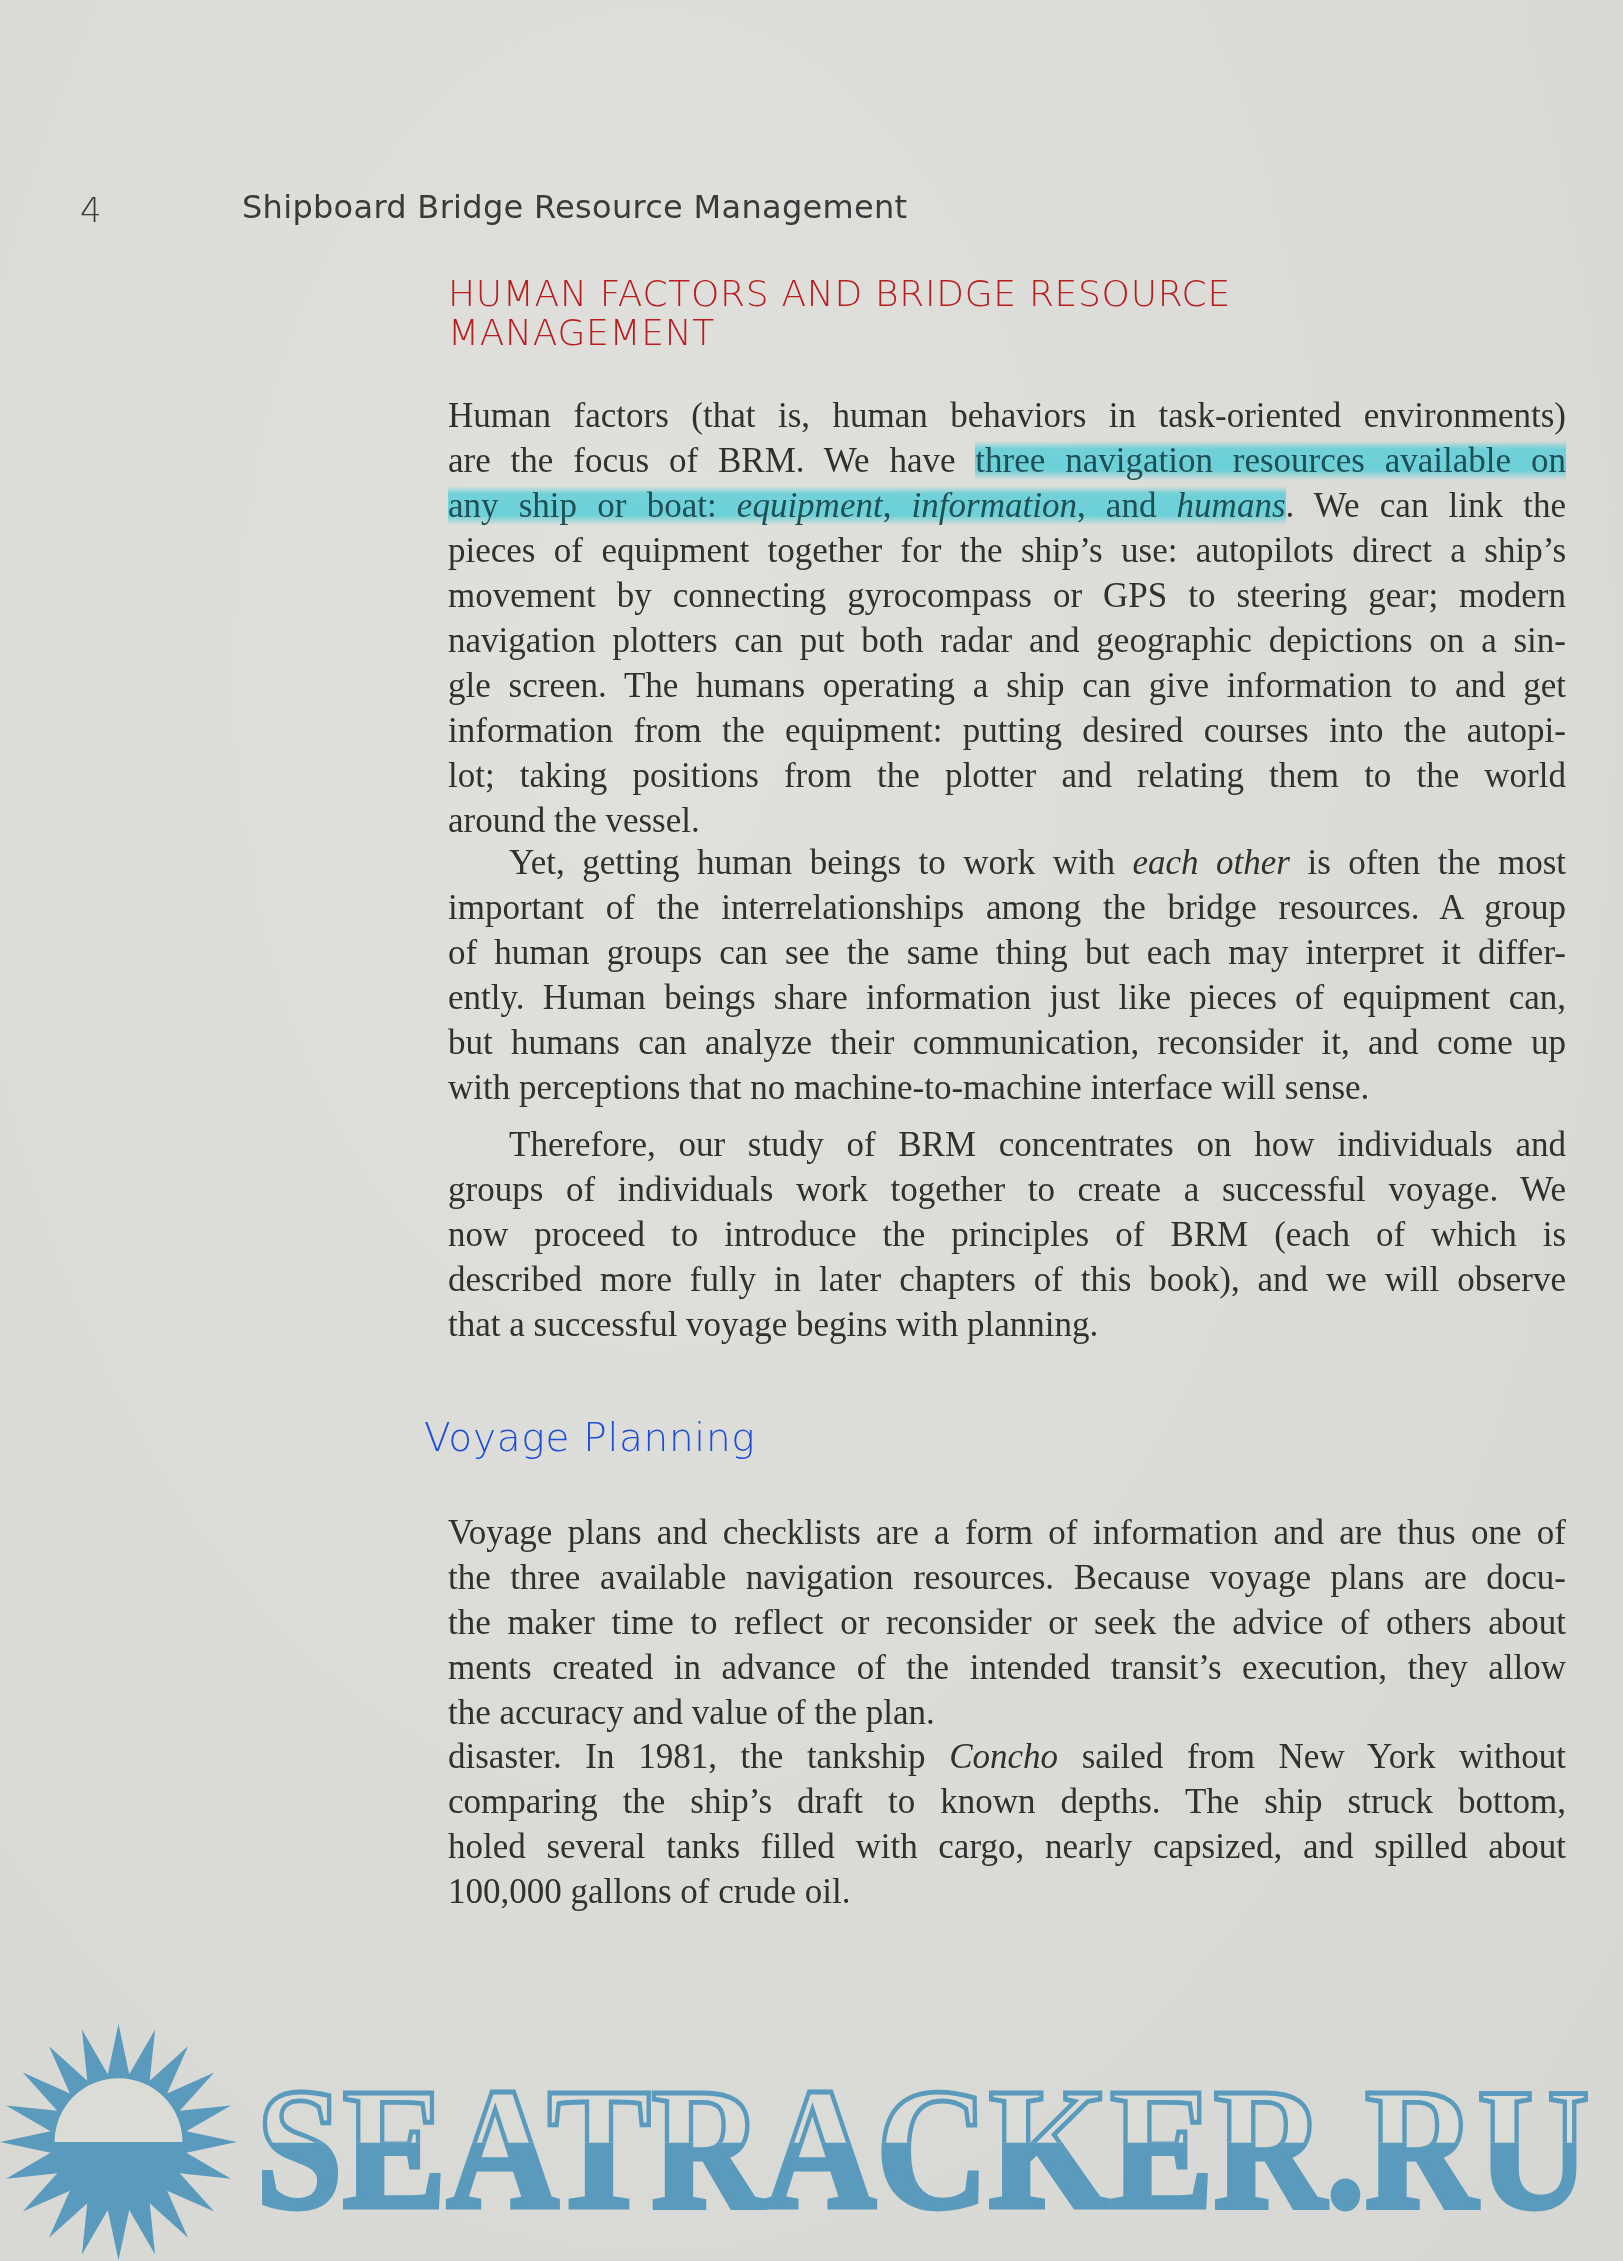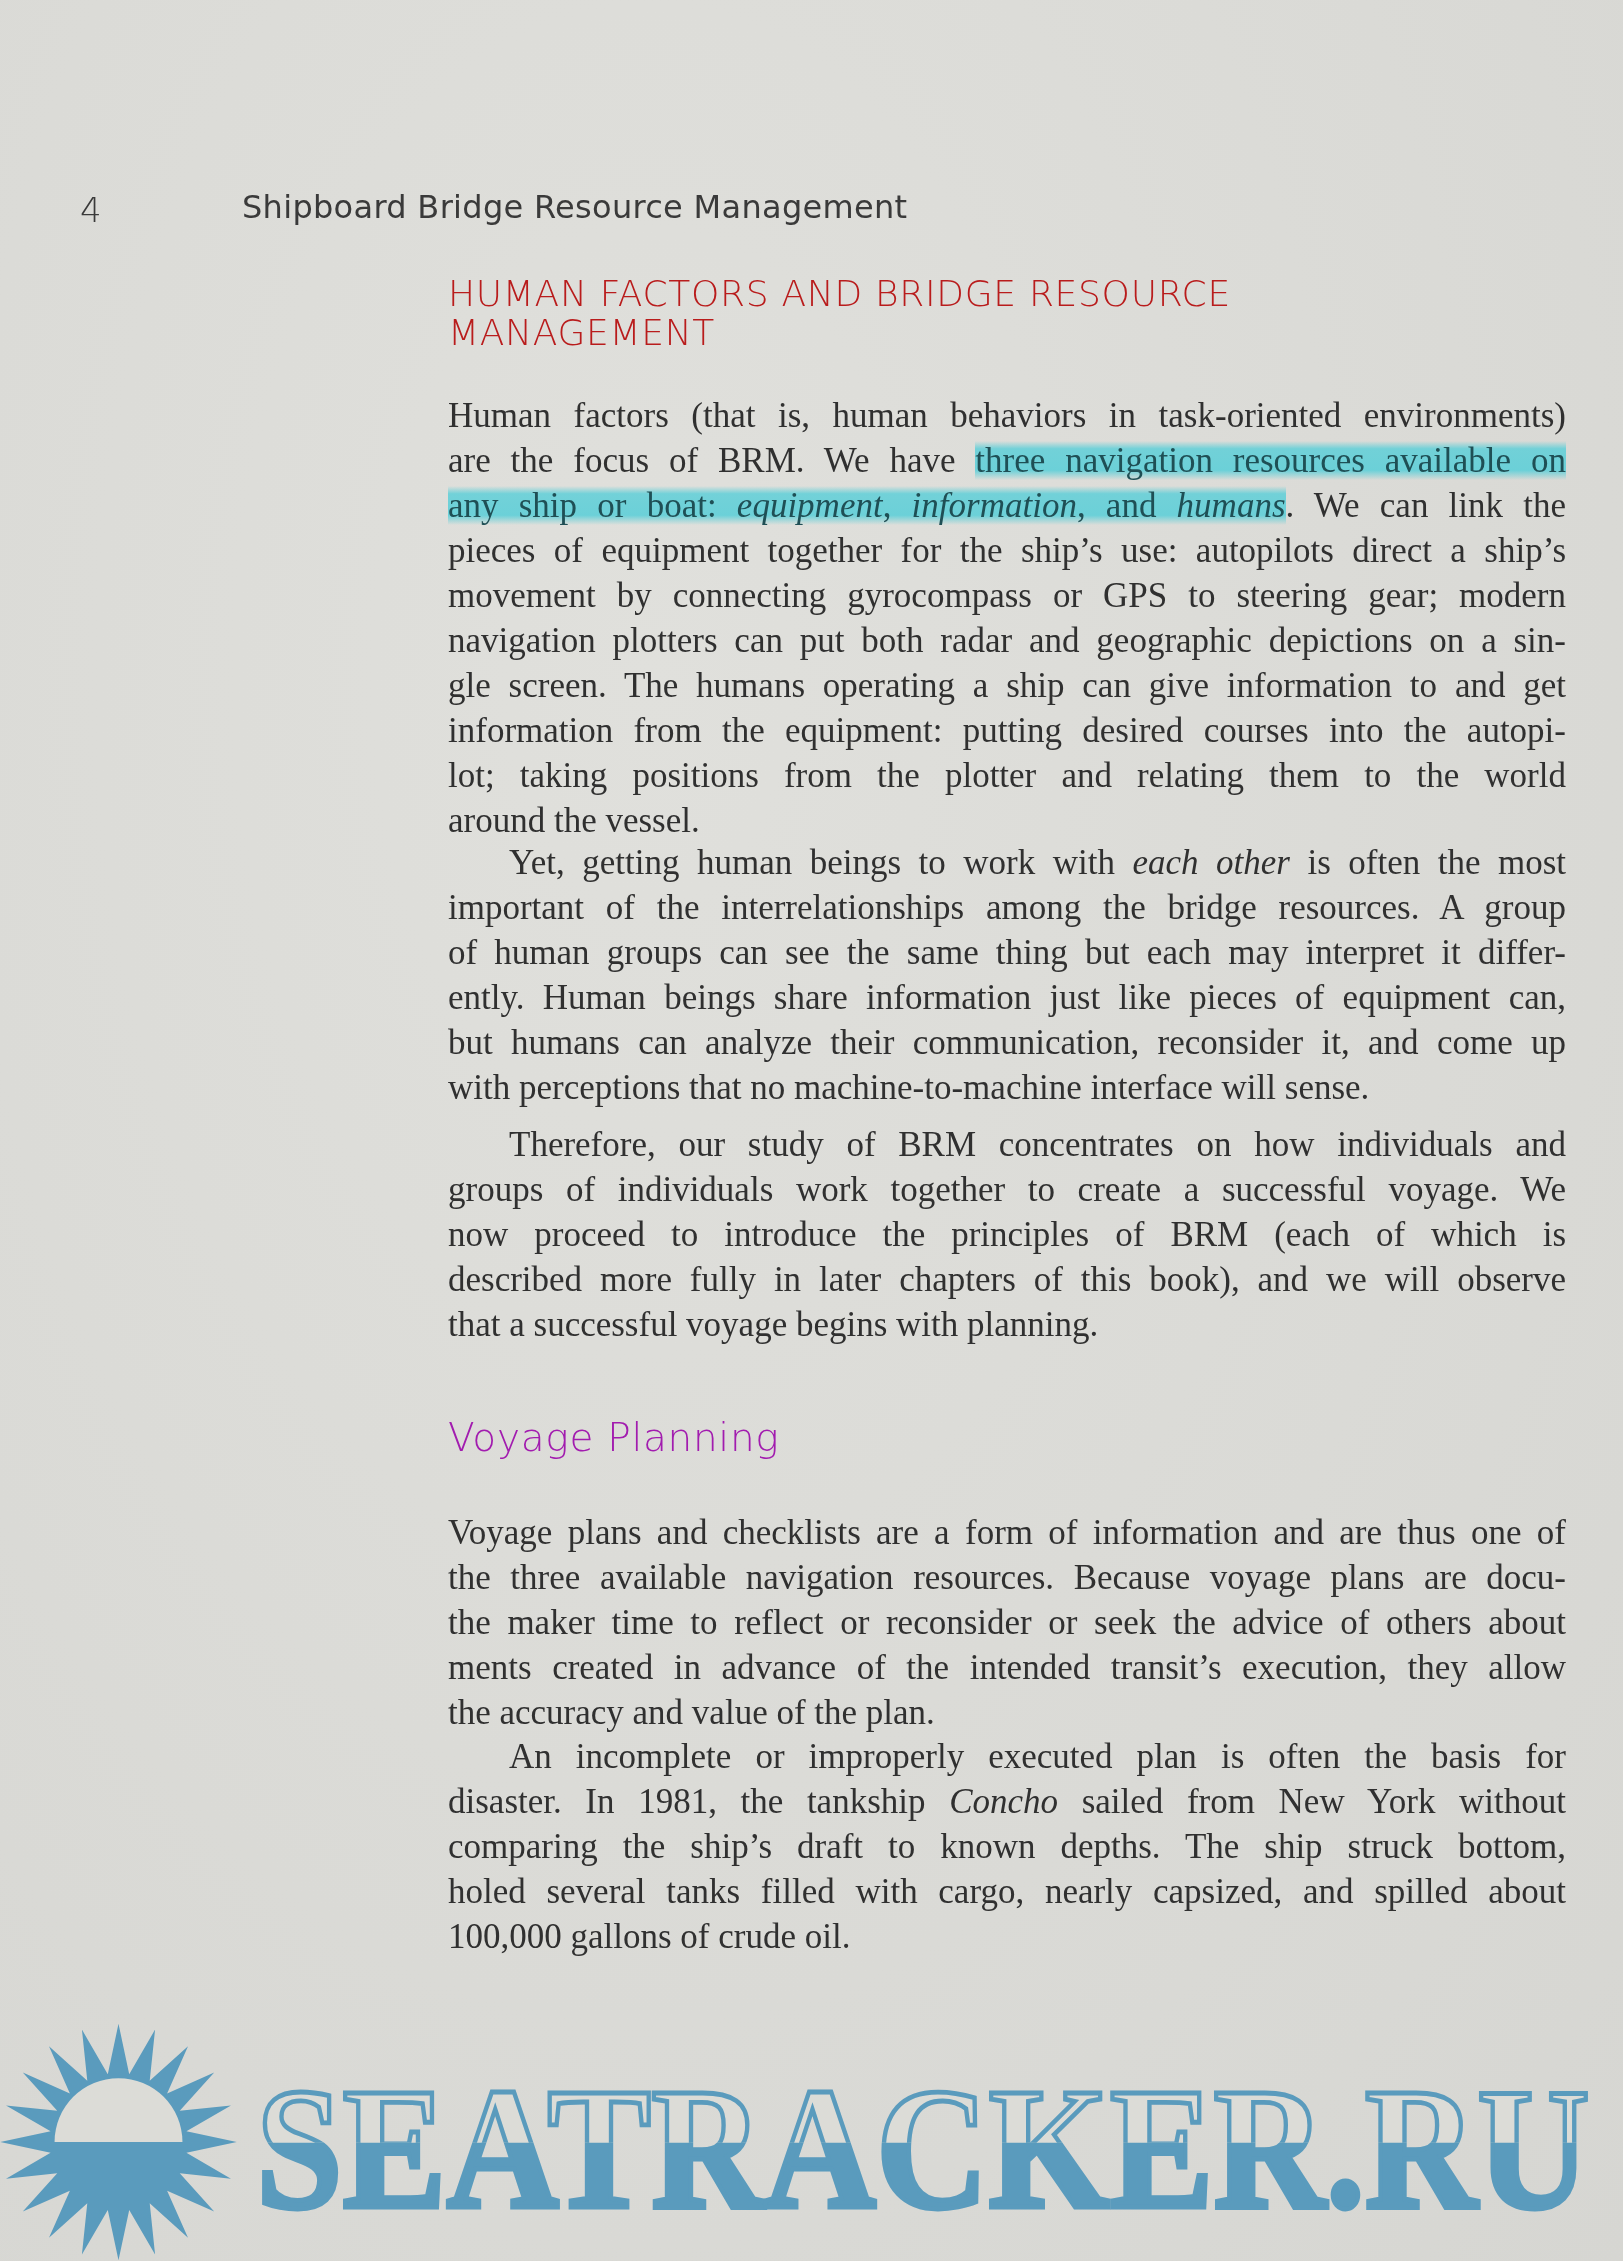--- a/index.html
+++ b/index.html
@@ -51,26 +51,26 @@
     font-weight: 300;
     color: #b91c1c;
     line-height: 39px;
     letter-spacing: 0.7px;
     transform: scaleX(1.0);
     transform-origin: left top;
   }
   .h1 .h1-line { display: block; white-space: nowrap; }
   .h2 {
     position: absolute;
-    left: 448px;
+    left: 424px;
     top: 1418px;
     font-family: "DejaVu Sans", sans-serif;
     font-size: 39px;
     font-weight: 300;
-    color: #a21caf;
+    color: #1d4ed8;
     line-height: 1;
     letter-spacing: 0.7px;
   }
   .para {
     position: absolute;
     left: 448px;
     width: 1118px;
     font-size: 35px;
     line-height: 45px;
     color: #303030;
@@ -148,21 +148,20 @@
 <div class="h2">Voyage Planning</div>
 
 <div class="para" style="top:1510px;">
     <span class="line"><span>Voyage plans and checklists are a form of information and are thus one of</span></span>
     <span class="line"><span>the three available navigation resources. Because voyage plans are docu-</span></span>
     <span class="line"><span>the maker time to reflect or reconsider or seek the advice of others about</span></span>
     <span class="line"><span>ments created in advance of the intended transit’s execution, they allow</span></span>
     <span class="line last"><span>the accuracy and value of the plan.</span></span>
   </div>
 <div class="para" style="top:1734px;">
-    <span class="line indent"><span>An incomplete or improperly executed plan is often the basis for</span></span>
     <span class="line"><span>disaster. In 1981, the tankship </span><span class="it">Concho</span><span> sailed from New York without</span></span>
     <span class="line"><span>comparing the ship’s draft to known depths. The ship struck bottom,</span></span>
     <span class="line"><span>holed several tanks filled with cargo, nearly capsized, and spilled about</span></span>
     <span class="line last"><span>100,000 gallons of crude oil.</span></span>
   </div>
 
 <svg class="watermark" width="1623" height="253" viewBox="0 2920 2360 368" xmlns="http://www.w3.org/2000/svg">
   <defs>
     <clipPath id="bottomHalf">
       <rect x="0" y="3116" width="2360" height="200"></rect>

